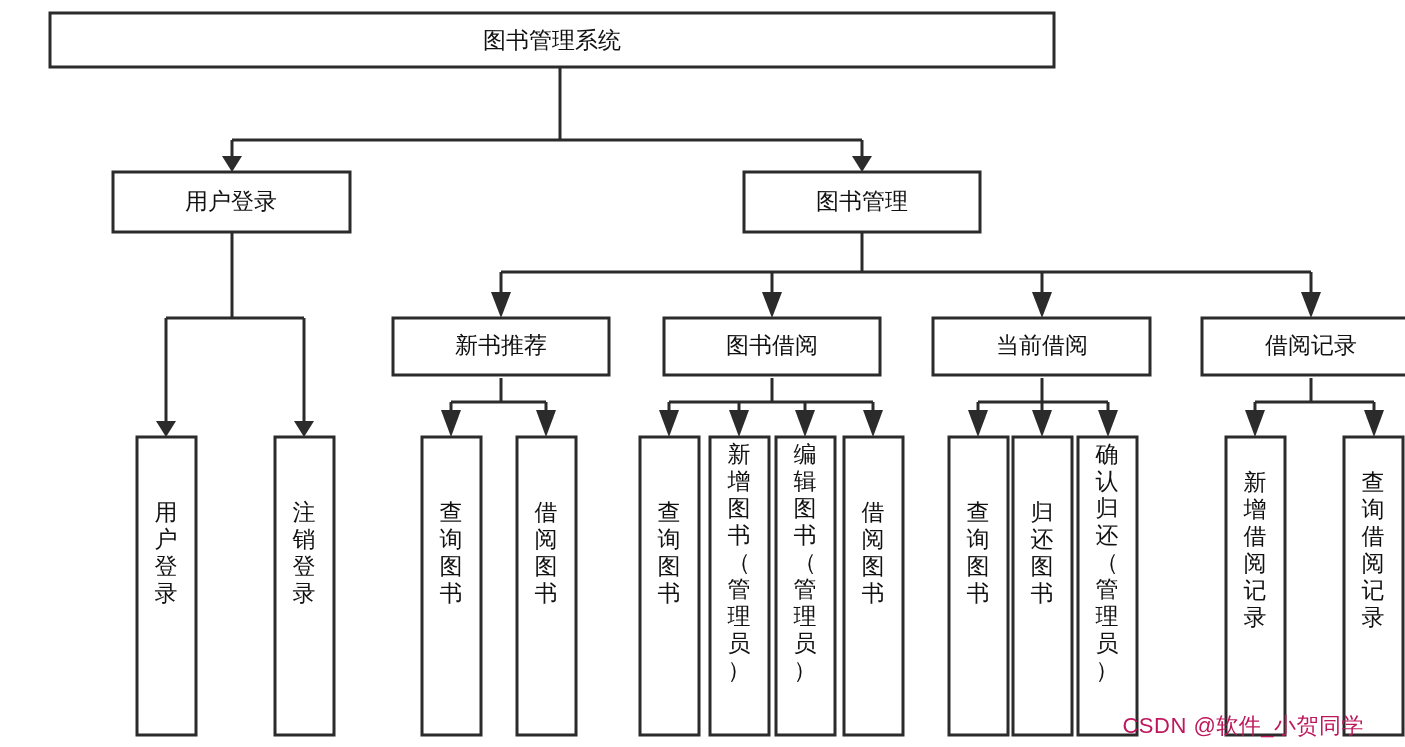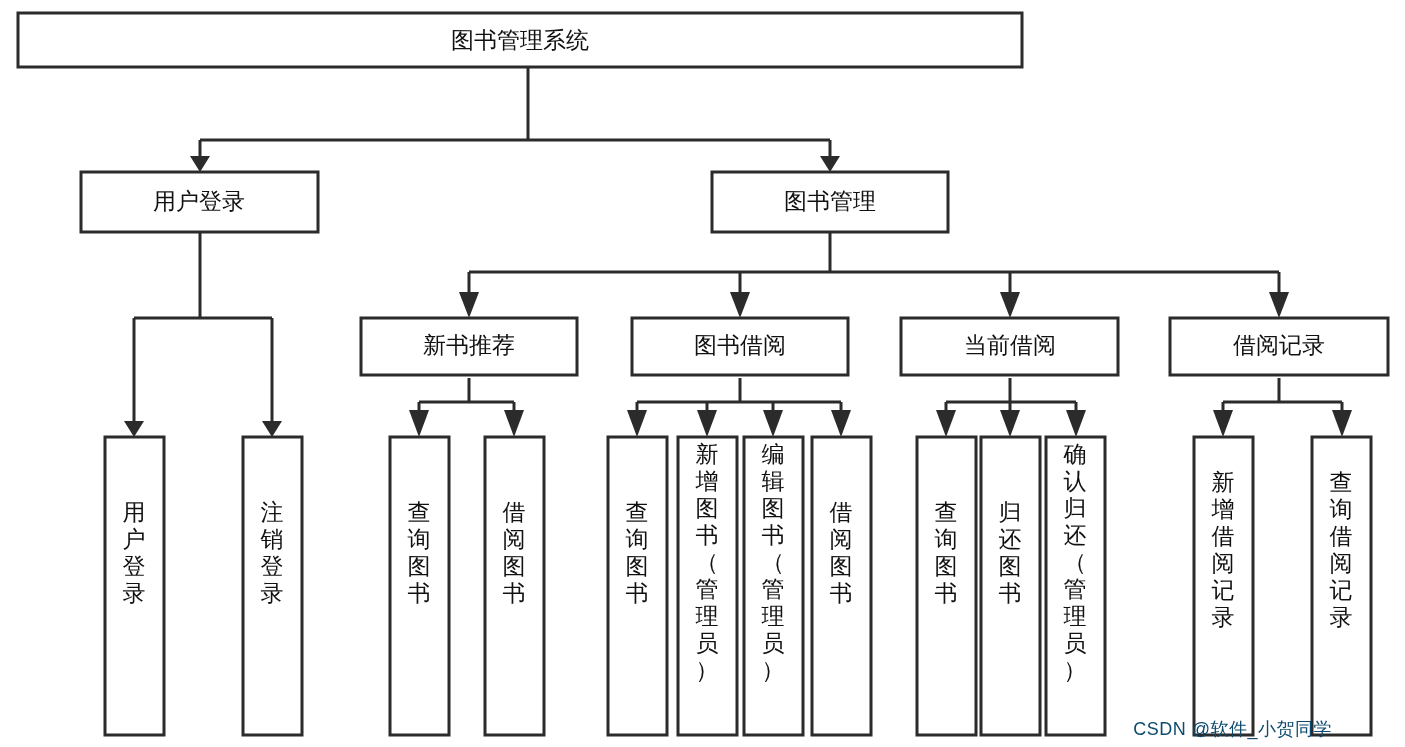--- a/index.html
+++ b/index.html
@@ -11,20 +11,21 @@
     width: 1405px;
     height: 747px;
     font-family: "Liberation Sans", "DejaVu Sans", sans-serif;
     overflow: hidden;
   }
   #diagram-root {
     position: relative;
     width: 1340px;
     height: 747px;
     background: #ffffff;
+    margin-left: 32px;
   }
   svg.diagram-canvas {
     position: absolute;
     left: 0;
     top: 0;
     width: 1405px;
     height: 747px;
   }
   .node-box {
     fill: #ffffff;
@@ -51,22 +52,22 @@
   }
   .arrow-head {
     fill: #2b2b2b;
     stroke: none;
   }
   .watermark-text {
     position: absolute;
     right: 8px;
     bottom: 6px;
     font-family: "Liberation Sans", "DejaVu Sans", sans-serif;
-    font-size: 18px;
-    color: #0c4a6e;
+    font-size: 22px;
+    color: #be185d;
     white-space: nowrap;
     letter-spacing: 0.5px;
     user-select: none;
   }
 </style>
 </head>
 <body>
 
 <div id="diagram-root">
 

